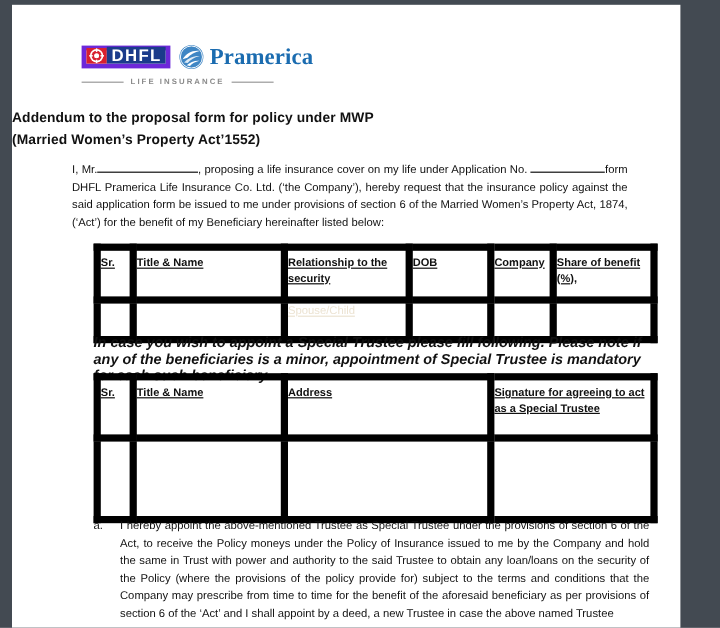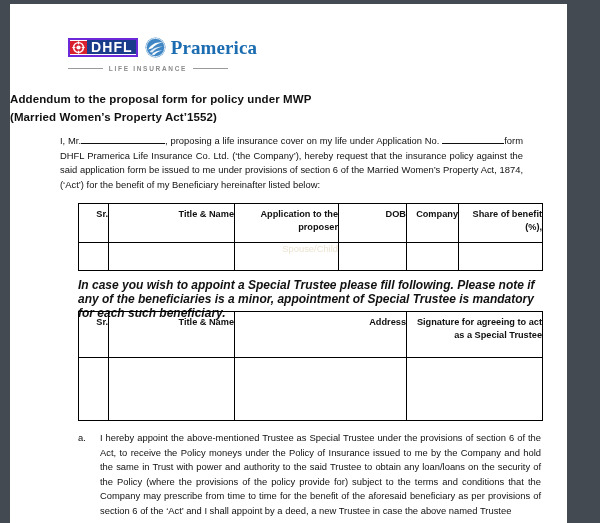--- a/index.html
+++ b/index.html
@@ -42,23 +42,23 @@
     top: 31px;
     width: 180px;
   }
   .logo-row {
     display: flex;
     align-items: center;
     height: 24px;
   }
   .dhfl-mark {
     display: flex;
-    align-items: center;
+    align-items: flex-end;
     height: 19px;
-    border: 2px solid #6d28d9;
+    border: 4px solid #6d28d9;
     box-sizing: border-box;
   }
   .dhfl-emblem {
     width: 17px;
     background: #d8202f;
     display: flex;
     align-items: center;
     justify-content: center;
   }
   .dhfl-emblem svg { display: block; }
@@ -148,25 +148,26 @@
   
   table.form-table {
     position: absolute;
     border-collapse: collapse;
     table-layout: fixed;
     font-size: 9.2px;
     color: #111111;
   }
   table.form-table td,
   table.form-table th {
-    border: 1px solid #000000;
+    border: 6px solid #000000;
     padding: 0;
-    text-align: right;
+    text-align: left;
     vertical-align: top;
     font-weight: normal;
+    text-decoration: underline;
   }
   table.form-table th {
     font-weight: bold;
     padding-top: 4px;
     line-height: 12.6px;
   }
 
   #beneficiary-table {
     left: 68px;
     top: 199px;
@@ -278,21 +279,21 @@
         <col style="width:126px">
         <col style="width:104px">
         <col style="width:68px">
         <col style="width:52px">
         <col style="width:84px">
       </colgroup>
       <thead>
         <tr>
           <th>Sr.</th>
           <th>Title &amp; Name</th>
-          <th>Application to the proposer</th>
+          <th>Relationship to the security</th>
           <th>DOB</th>
           <th>Company</th>
           <th>Share of benefit (%),</th>
         </tr>
       </thead>
       <tbody>
         <tr>
           <td></td>
           <td></td>
           <td class="placeholder-cell">Spouse/Child</td>

